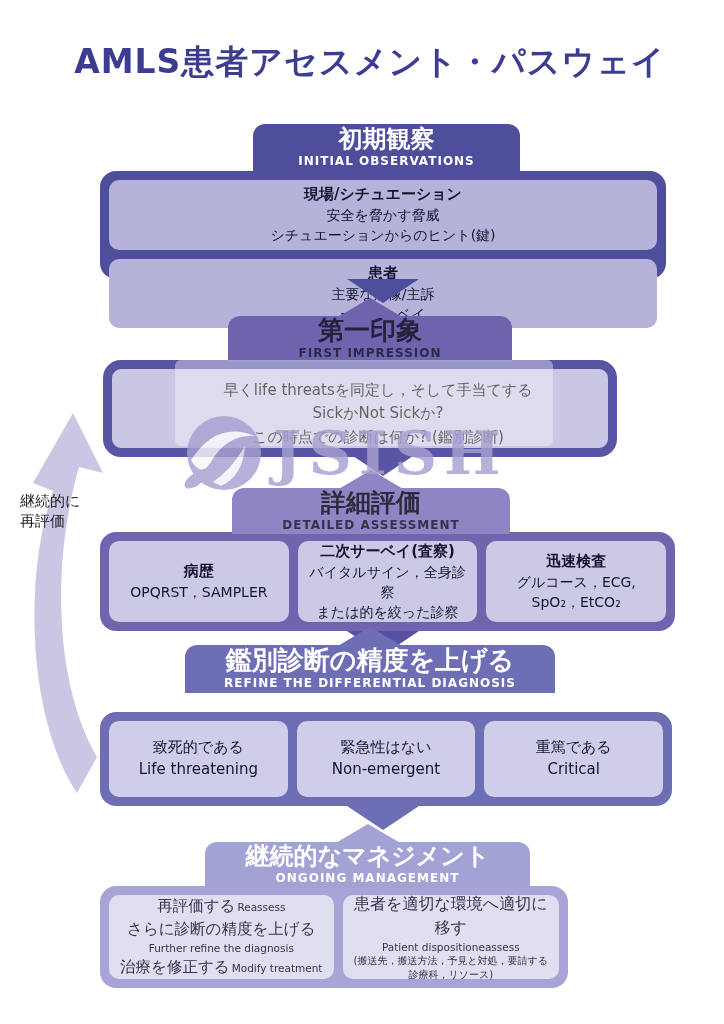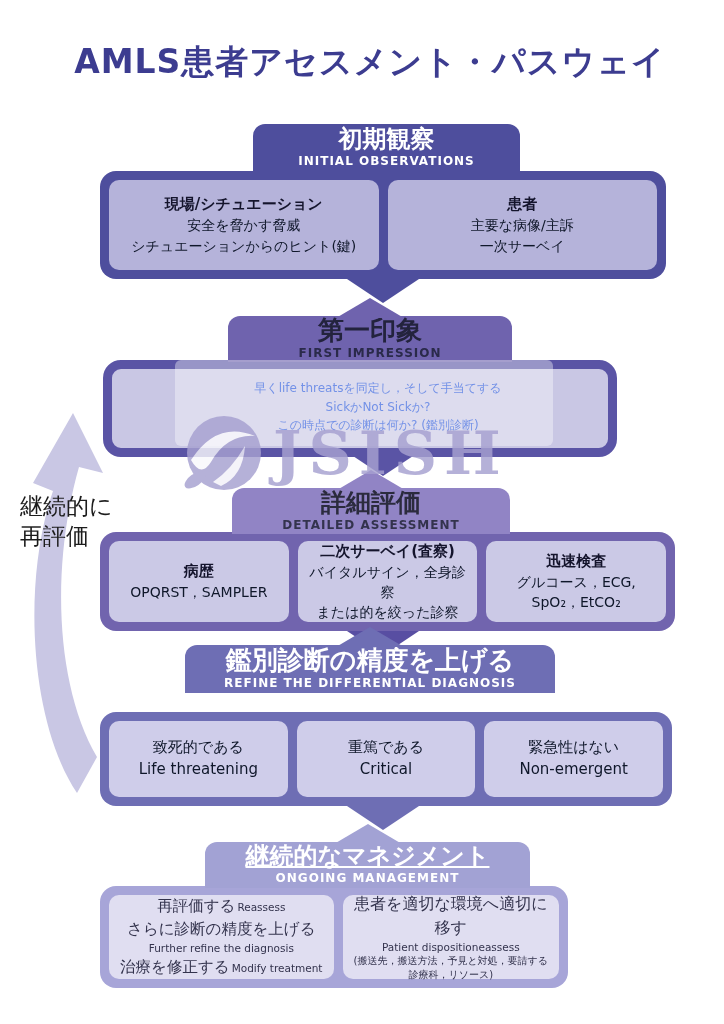--- a/index.html
+++ b/index.html
@@ -22,35 +22,35 @@
            align-items:center;text-align:center;padding:4px 6px;box-sizing:border-box;}
   .sub-title{font-weight:bold;font-size:15px;color:#14142c;line-height:1.4;}
   .sub-line{font-size:14px;color:#0f172a;line-height:1.45;}
 
   .down-arrow{position:absolute;z-index:1;width:0;height:0;
               border-left:36px solid transparent;border-right:36px solid transparent;}
 
   
   .impression-box{position:absolute;z-index:1;background:#c9c7e4;border:9px solid #5a54a5;
                   border-radius:18px;box-sizing:border-box;text-align:center;padding-top:10px;}
-  .impression-box .line{font-size:12px;color:#1d4ed8;line-height:1.55;padding-left:36px;}
+  .impression-box .line{font-size:15px;color:#000000;line-height:1.55;padding-left:36px;}
 
   
   .watermark{position:absolute;z-index:3;pointer-events:none;}
   .wm-backdrop{position:absolute;left:0;top:0;width:378px;height:86px;
                background:rgba(255,255,255,0.38);border-radius:6px;}
   .wm-row{position:absolute;left:8px;top:52px;display:flex;align-items:center;opacity:0.82;}
   .wm-text{font-family:"DejaVu Serif","Liberation Serif",serif;font-weight:bold;font-size:60px;
            color:#a6a0d0;letter-spacing:7px;margin-left:8px;line-height:1;}
 
   
   .side-arrow{position:absolute;left:15px;top:395px;z-index:0;}
   .side-label{position:absolute;left:20px;top:492px;z-index:2;
               font-family:"DejaVu Serif","Liberation Serif",serif;
-              font-size:23px;color:#1c1c1c;line-height:1.3;}
+              font-size:15px;color:#1c1c1c;line-height:1.3;}
 
   
   .jp-line{font-size:15.5px;color:#33334d;line-height:1.5;}
   .en-small{font-size:10.5px;color:#33334d;line-height:1.4;}
   .mixline{display:flex;align-items:baseline;justify-content:center;gap:2px;}
 </style>
 </head>
 <body>
 
 <div class="page">
@@ -65,21 +65,21 @@
   </div>
   <div class="side-label">
     <div>継続的に</div>
     <div>再評価</div>
   </div>
 
   <div class="sec-header" style="left:253px;top:124px;width:267px;height:47px;background:#4e4e9d;">
     <div class="jp" style="font-size:24px;color:#ffffff;">初期観察</div>
     <div class="en" style="color:#ffffff;">INITIAL OBSERVATIONS</div>
   </div>
-  <div class="sec-body" style="left:100px;top:171px;width:566px;height:108px;background:#4e4e9d;">
+  <div class="sec-body" style="left:100px;top:171px;width:566px;height:108px;background:#4e4e9d;flex-direction:column;">
     <div class="sub-box" style="background:#b5b3da;">
       <div class="sub-title">現場/シチュエーション</div>
       <div class="sub-line">安全を脅かす脅威</div>
       <div class="sub-line">シチュエーションからのヒント(鍵)</div>
     </div>
     <div class="sub-box" style="background:#b5b3da;">
       <div class="sub-title">患者</div>
       <div class="sub-line">主要な病像/主訴</div>
       <div class="sub-line">一次サーベイ</div>
     </div>
@@ -138,33 +138,33 @@
     <div class="notch" style="border-bottom:20px solid #6e6eb4;"></div>
     <div class="jp" style="font-size:26px;color:#ffffff;">鑑別診断の精度を上げる</div>
     <div class="en" style="color:#ffffff;">REFINE THE DIFFERENTIAL DIAGNOSIS</div>
   </div>
   <div class="sec-body" style="left:100px;top:712px;width:572px;height:94px;background:#6e6eb4;">
     <div class="sub-box" style="background:#cfcdea;">
       <div class="sub-line" style="font-size:15px;">致死的である</div>
       <div class="sub-line" style="font-size:15px;">Life threatening</div>
     </div>
     <div class="sub-box" style="background:#cfcdea;">
+      <div class="sub-line" style="font-size:15px;">緊急性はない</div>
+      <div class="sub-line" style="font-size:15px;">Non-emergent</div>
+    </div>
+    <div class="sub-box" style="background:#cfcdea;">
       <div class="sub-line" style="font-size:15px;">重篤である</div>
       <div class="sub-line" style="font-size:15px;">Critical</div>
-    </div>
-    <div class="sub-box" style="background:#cfcdea;">
-      <div class="sub-line" style="font-size:15px;">緊急性はない</div>
-      <div class="sub-line" style="font-size:15px;">Non-emergent</div>
     </div>
   </div>
   <div class="down-arrow" style="left:347px;top:806px;border-top:24px solid #6e6eb4;"></div>
 
   <div class="sec-header" style="left:205px;top:842px;width:325px;height:46px;background:#a2a2d4;">
     <div class="notch" style="border-bottom:20px solid #a2a2d4;"></div>
-    <div class="jp" style="font-size:24px;color:#ffffff;text-decoration:underline;">継続的なマネジメント</div>
+    <div class="jp" style="font-size:24px;color:#ffffff;">継続的なマネジメント</div>
     <div class="en" style="color:#ffffff;">ONGOING MANAGEMENT</div>
   </div>
   <div class="sec-body" style="left:100px;top:886px;width:468px;height:102px;background:#a7a5d8;">
     <div class="sub-box" style="background:#e0def1;flex:1.04;">
       <div class="mixline">
         <span class="jp-line">再評価する</span>
         <span class="en-small">Reassess</span>
       </div>
       <div class="jp-line">さらに診断の精度を上げる</div>
       <div class="en-small">Further refine the diagnosis</div>

